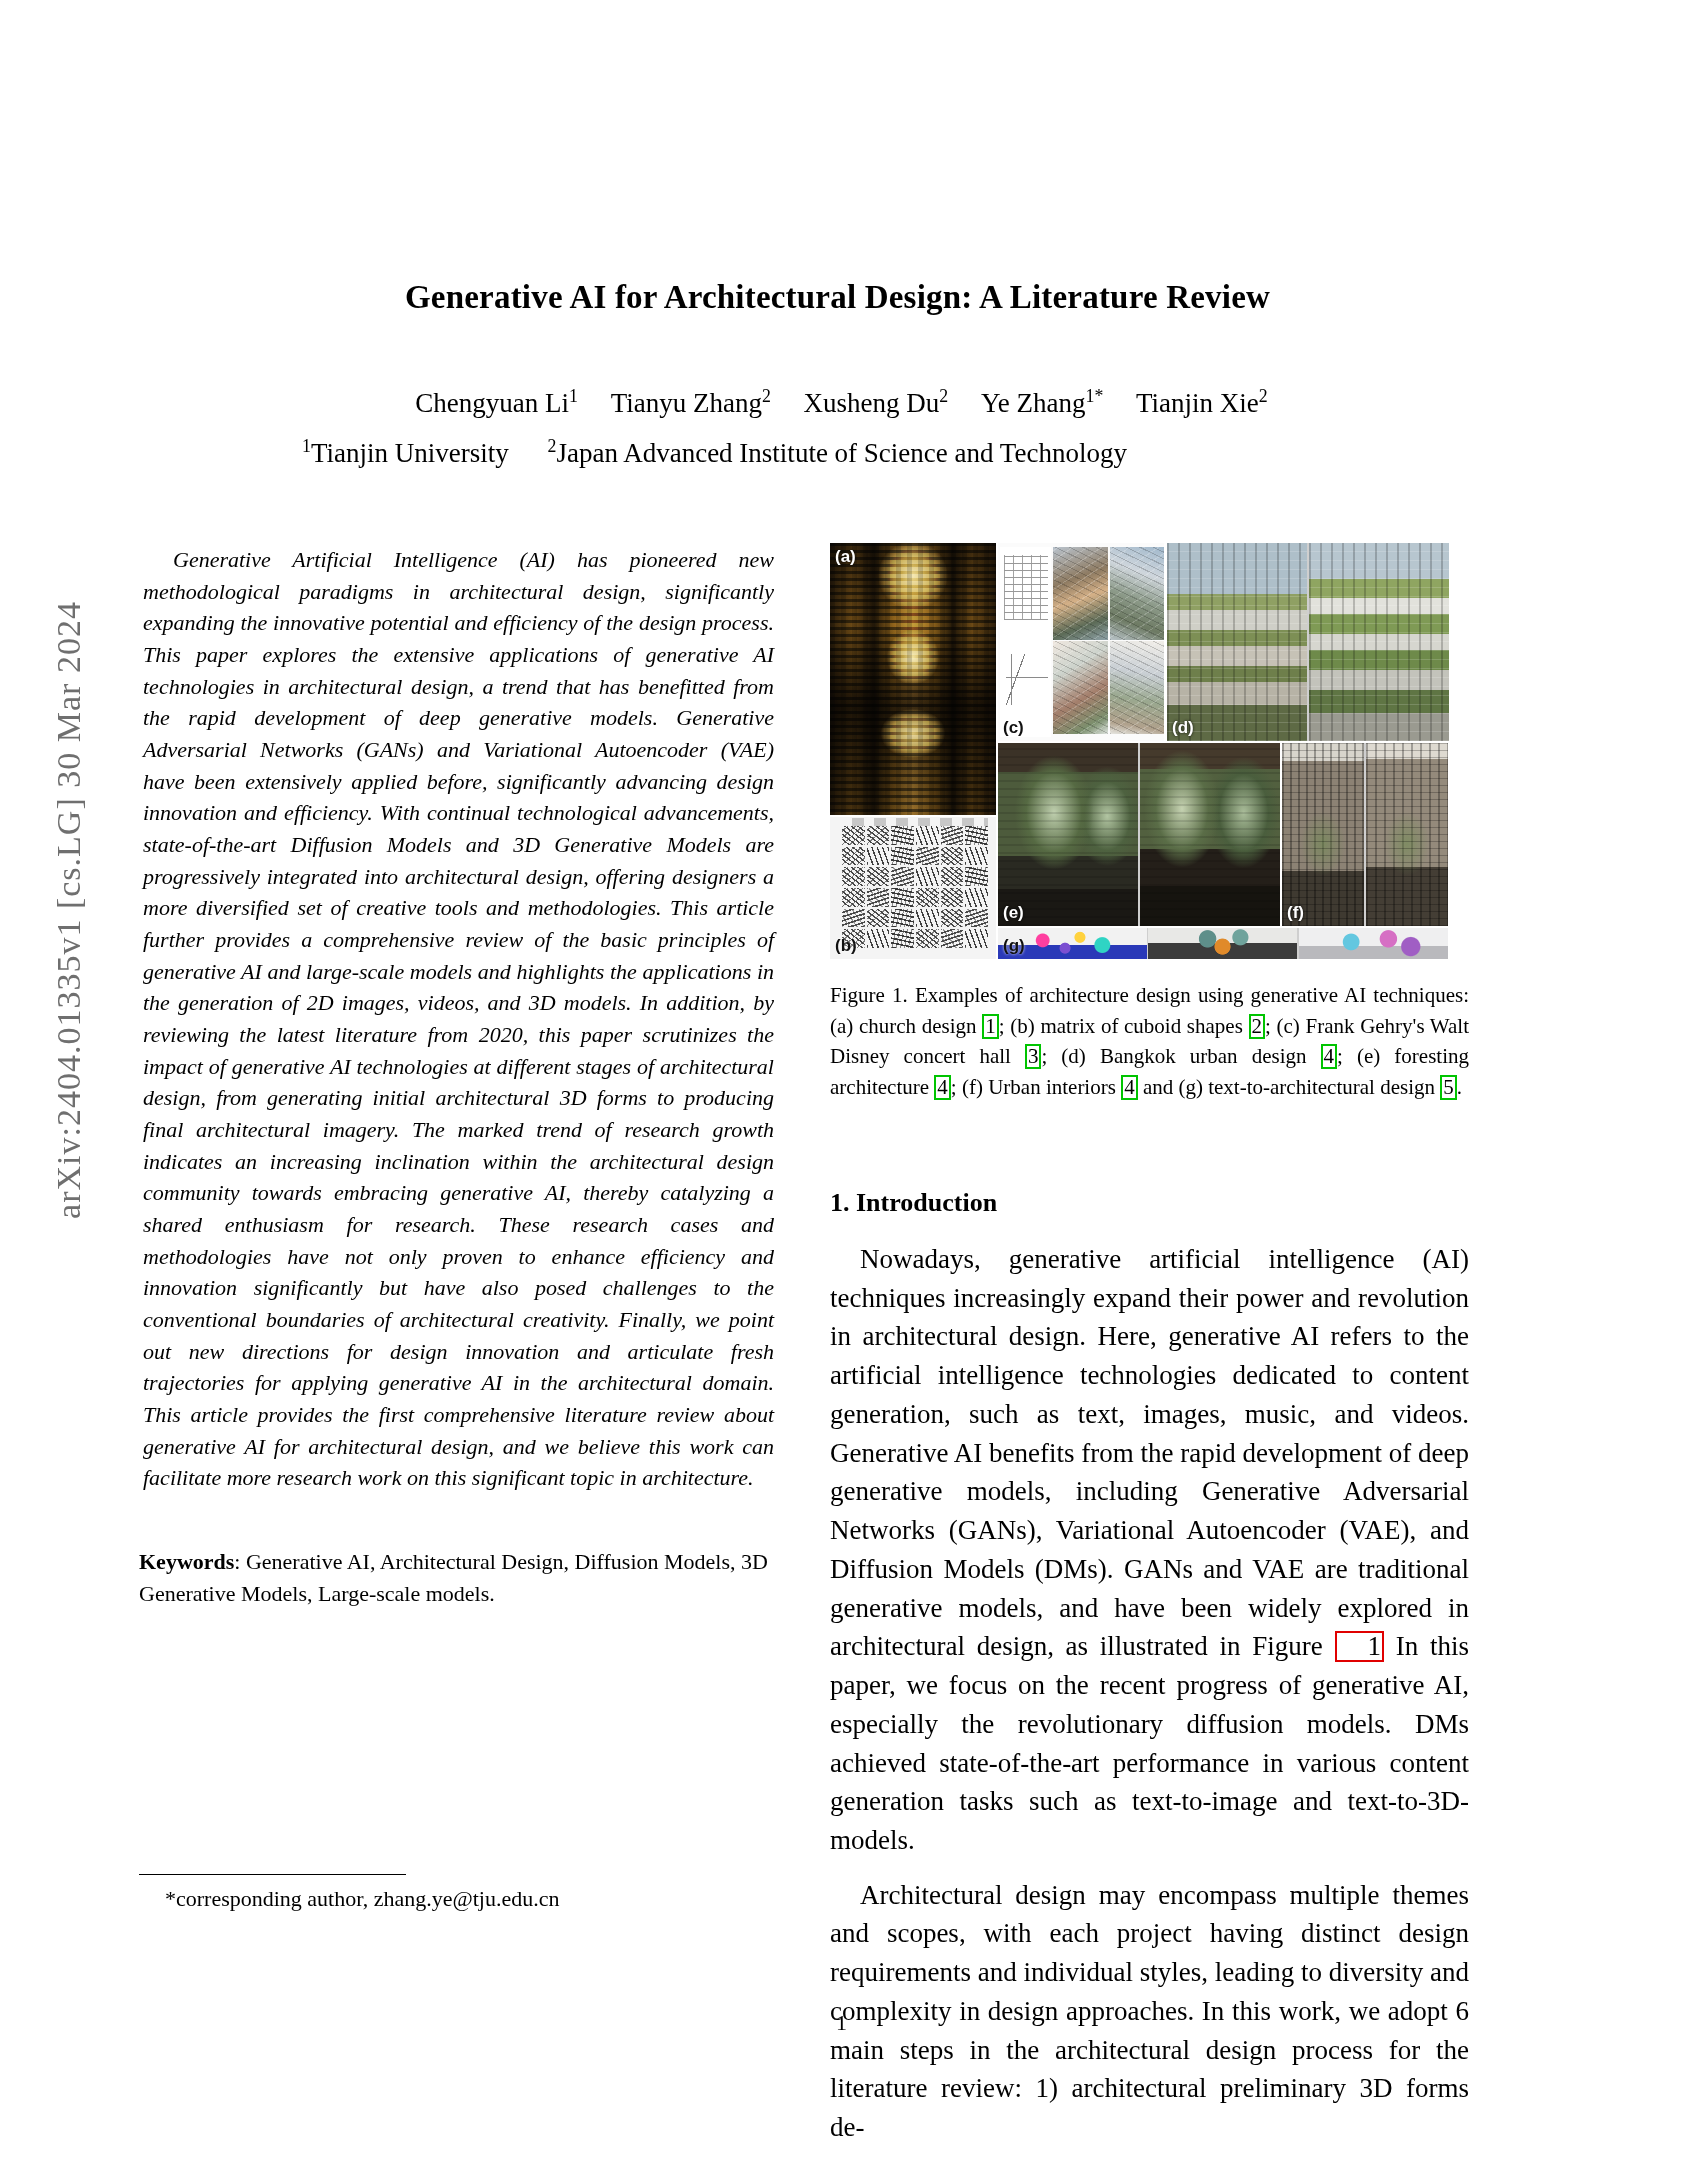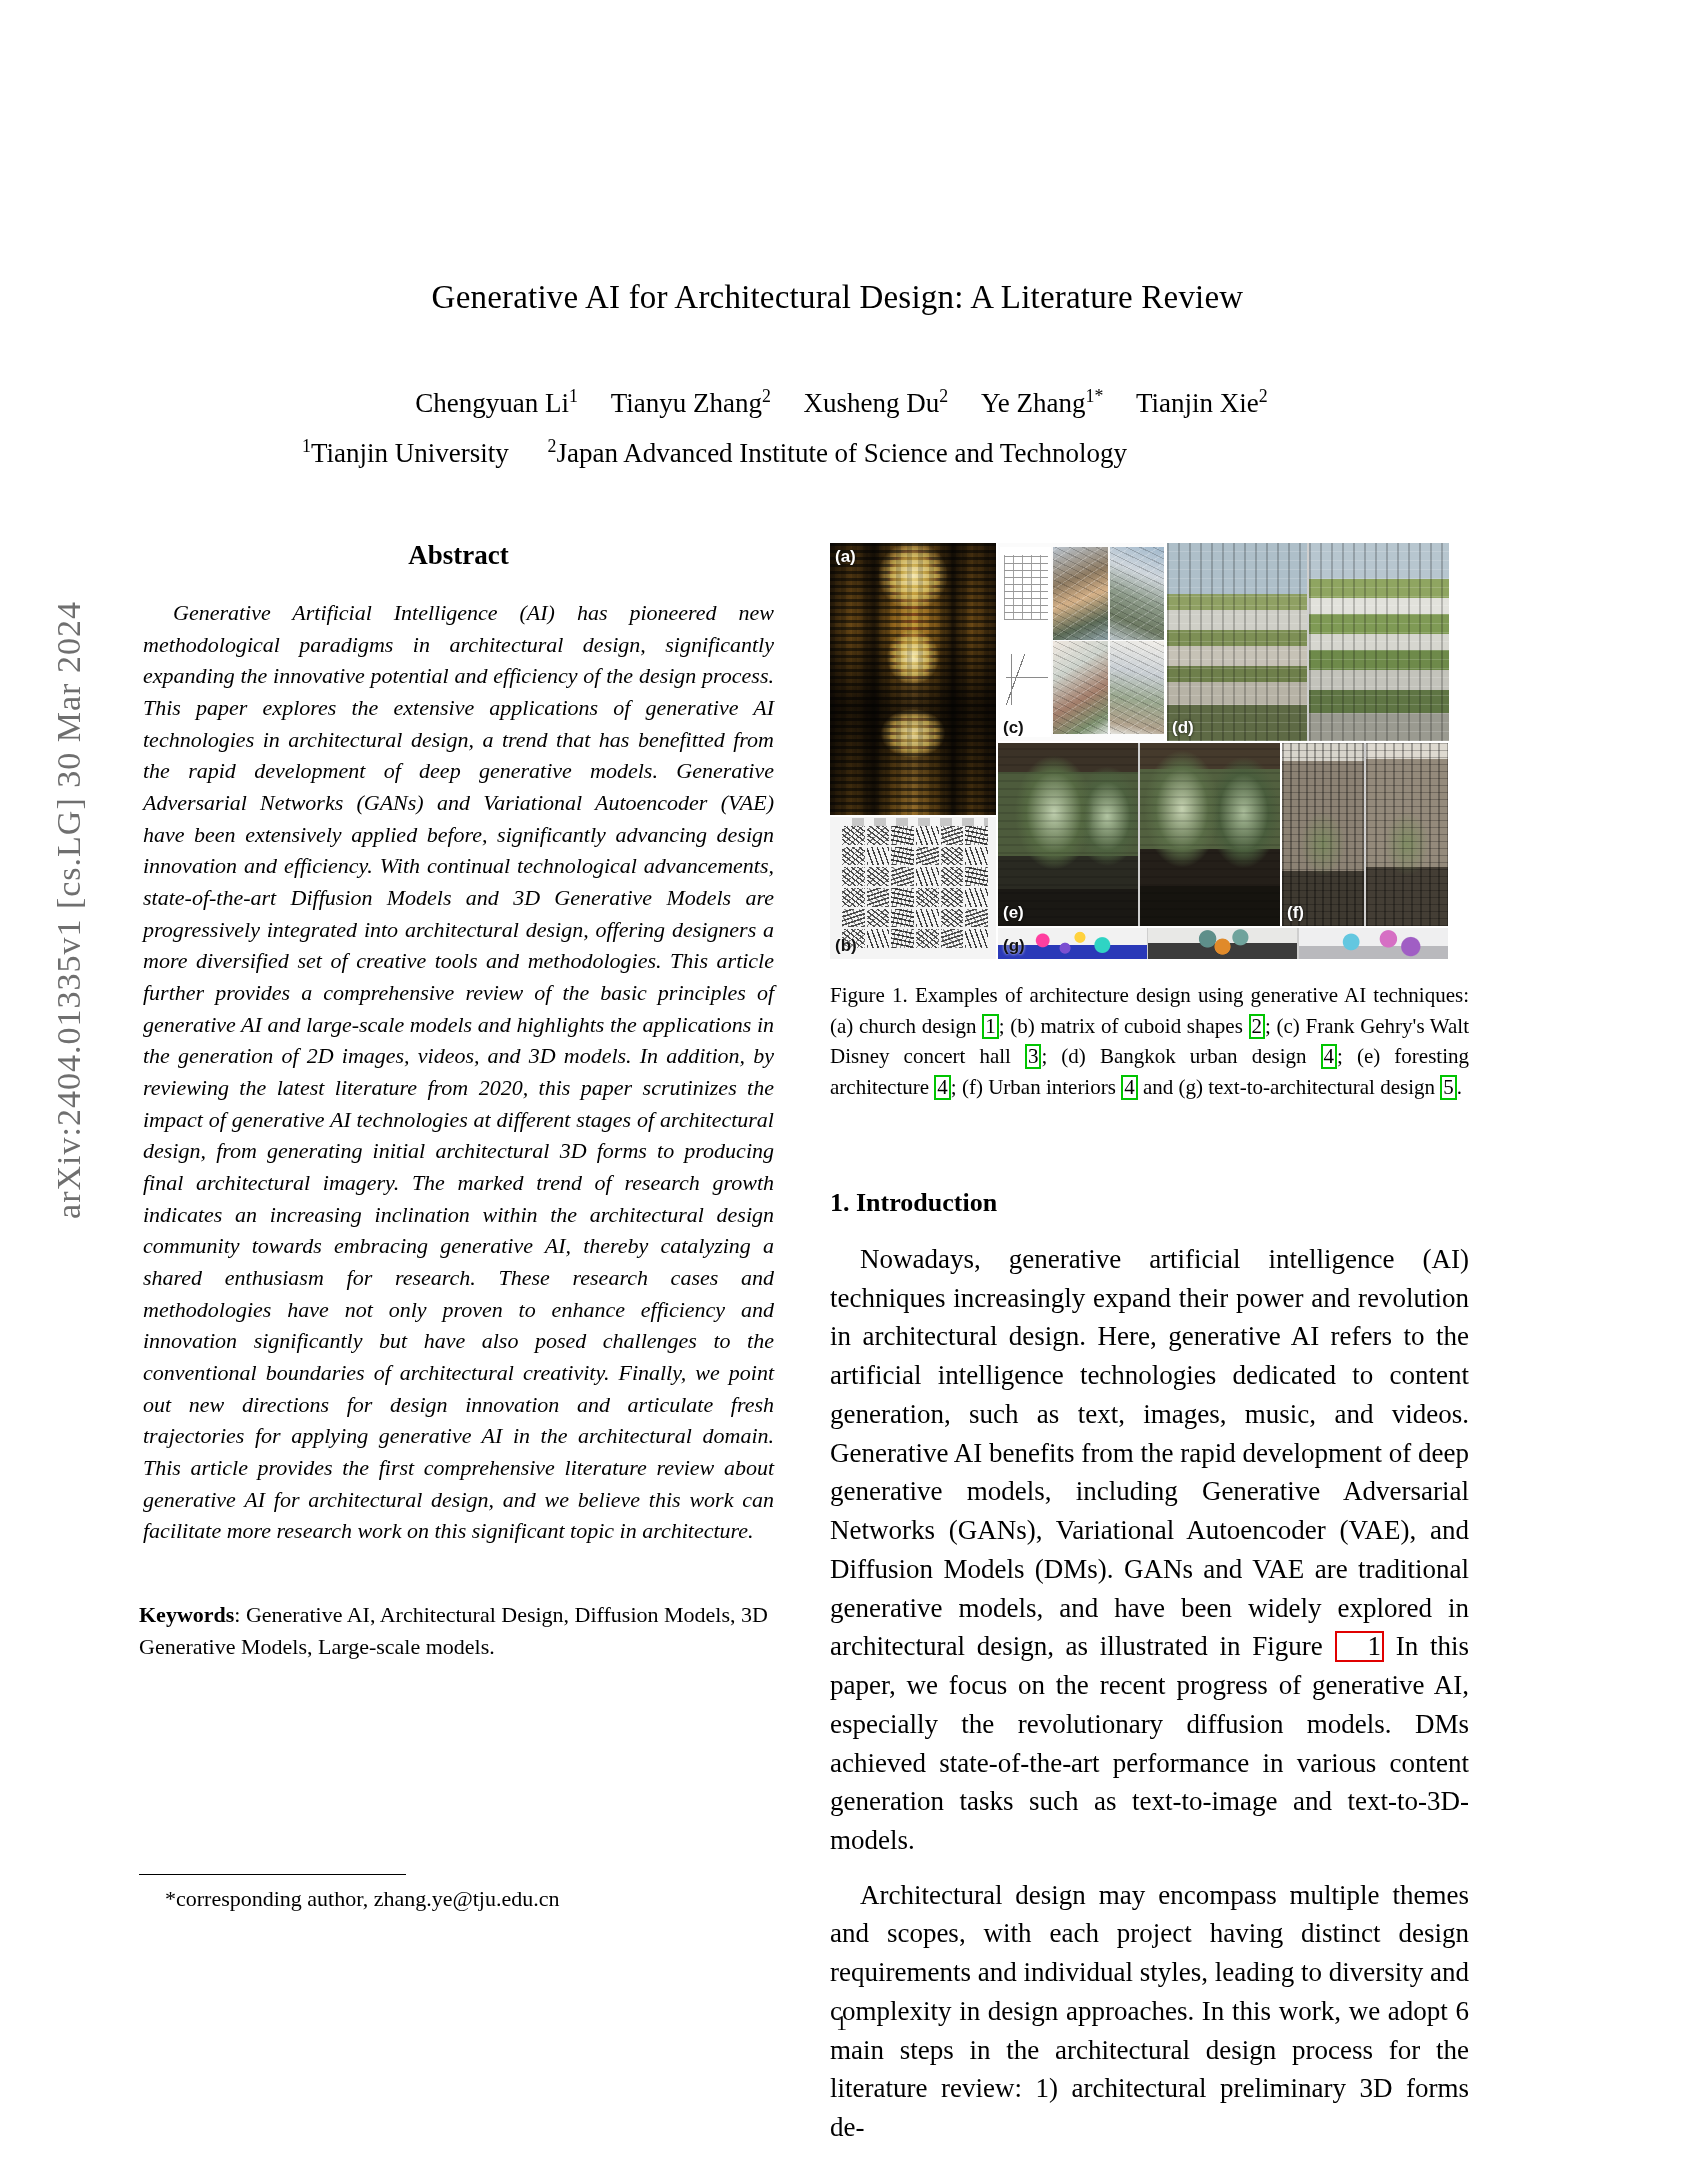--- a/index.html
+++ b/index.html
@@ -26,21 +26,21 @@
     text-align:center;
     white-space:nowrap;
   }
 
   
   #paper-title {
     position:absolute;
     left:0; top:279px; width:1675px;
     text-align:center;
     font-size:33px;
-    font-weight:normal;
+    font-weight:bold;
     letter-spacing:0.2px;
   }
   #author-line {
     position:absolute;
     left:0; top:388px; width:1683px;
     text-align:center;
     font-size:27px;
   }
   #author-line .author { margin:0 13px; white-space:nowrap; }
   #affil-line {
@@ -360,21 +360,20 @@
   <span class="author"><span>Ye Zhang</span><sup>1*</sup></span>
   <span class="author"><span>Tianjin Xie</span><sup>2</sup></span>
 </div>
 
 <div id="affil-line">
   <span class="affil"><sup>1</sup><span>Tianjin University</span></span>
   <span class="affil"><sup>2</sup><span>Japan Advanced Institute of Science and Technology</span></span>
 </div>
 
 <div class="col" id="left-col">
-  <div id="abstract-heading">Abstract</div>
   <p class="abstract-text">Generative Artificial Intelligence (AI) has pioneered new methodological paradigms in architectural design, significantly expanding the innovative potential and efficiency of the design process. This paper explores the extensive applications of generative AI technologies in architectural design, a trend that has benefitted from the rapid development of deep generative models. Generative Adversarial Networks (GANs) and Variational Autoencoder (VAE) have been extensively applied before, significantly advancing design innovation and efficiency. With continual technological advancements, state-of-the-art Diffusion Models and 3D Generative Models are progressively integrated into architectural design, offering designers a more diversified set of creative tools and methodologies. This article further provides a comprehensive review of the basic principles of generative AI and large-scale models and highlights the applications in the generation of 2D images, videos, and 3D models. In addition, by reviewing the latest literature from 2020, this paper scrutinizes the impact of generative AI technologies at different stages of architectural design, from generating initial architectural 3D forms to producing final architectural imagery. The marked trend of research growth indicates an increasing inclination within the architectural design community towards embracing generative AI, thereby catalyzing a shared enthusiasm for research. These research cases and methodologies have not only proven to enhance efficiency and innovation significantly but have also posed challenges to the conventional boundaries of architectural creativity. Finally, we point out new directions for design innovation and articulate fresh trajectories for applying generative AI in the architectural domain. This article provides the first comprehensive literature review about generative AI for architectural design, and we believe this work can facilitate more research work on this significant topic in architecture.</p>
   <p class="keywords">
     <b>Keywords</b><span>: Generative AI, Architectural Design, Diffusion Models, 3D Generative Models, Large-scale models.</span>
   </p>
 </div>
 
 <div id="footnote-rule"></div>
 <div id="footnote">*corresponding author, zhang.ye@tju.edu.cn</div>
 
 <div id="figure-block">

